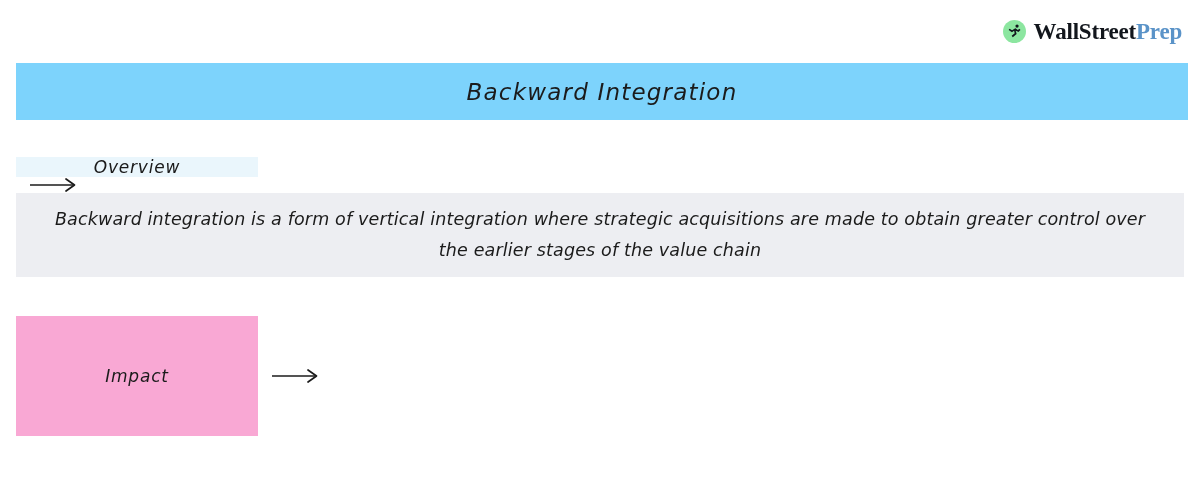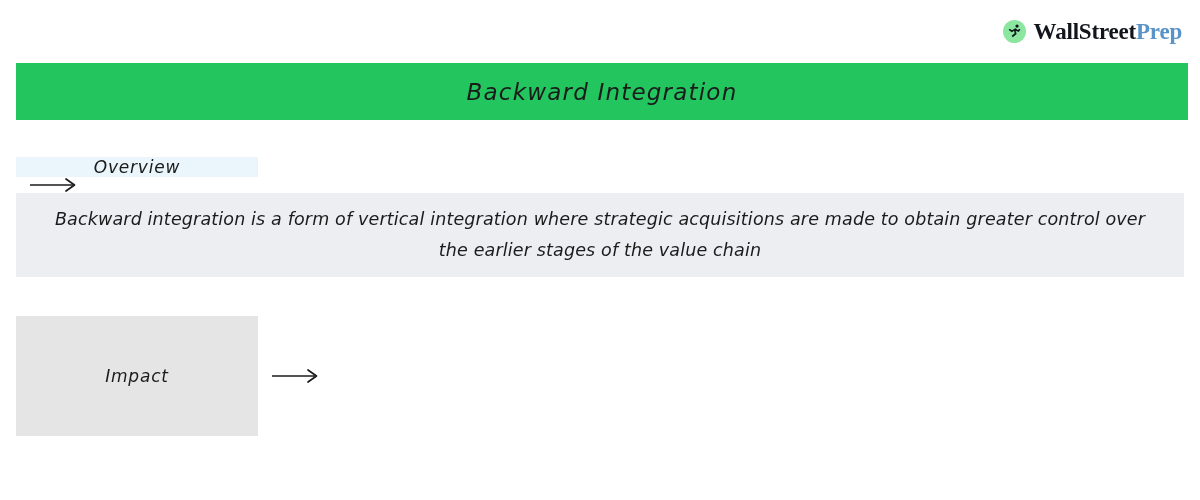--- a/index.html
+++ b/index.html
@@ -48,21 +48,21 @@
   .logo-text .street { color: #12161c; }
   .logo-text .prep { color: #5a93c8; }
 
   
   .banner {
     position: absolute;
     left: 16px;
     top: 63px;
     width: 1172px;
     height: 57px;
-    background: #22c55e;
+    background: #7dd3fc;
     display: flex;
     align-items: center;
     justify-content: center;
   }
   .banner-title {
     font-family: "DejaVu Sans", sans-serif;
     font-style: italic;
     font-size: 23px;
     color: #1b1b1b;
     letter-spacing: 1.2px;
@@ -149,21 +149,21 @@
       <line x1="2" y1="8" x2="45" y2="8" stroke="#1b1b1b" stroke-width="1.7"></line>
       <polyline points="38,2 46.5,8 38,14" fill="none" stroke="#1b1b1b" stroke-width="1.7" stroke-linecap="round" stroke-linejoin="round"></polyline>
     </svg>
   </div>
   <div class="row-body">
     <span class="row-body-text">Backward integration is a form of vertical integration where strategic acquisitions are made to obtain greater control over the earlier stages of the value chain</span>
   </div>
 </div>
 
 <div class="row" id="row-impact">
-  <div class="row-label" style="background:#e5e5e5;">
+  <div class="row-label" style="background:#f9a8d4;">
     <span class="row-label-text">Impact</span>
   </div>
   <div class="row-arrow">
     <svg width="52" height="16" viewBox="0 0 52 16" aria-hidden="true">
       <line x1="2" y1="8" x2="45" y2="8" stroke="#1b1b1b" stroke-width="1.7"></line>
       <polyline points="38,2 46.5,8 38,14" fill="none" stroke="#1b1b1b" stroke-width="1.7" stroke-linecap="round" stroke-linejoin="round"></polyline>
     </svg>
   </div>
 </div>
 

